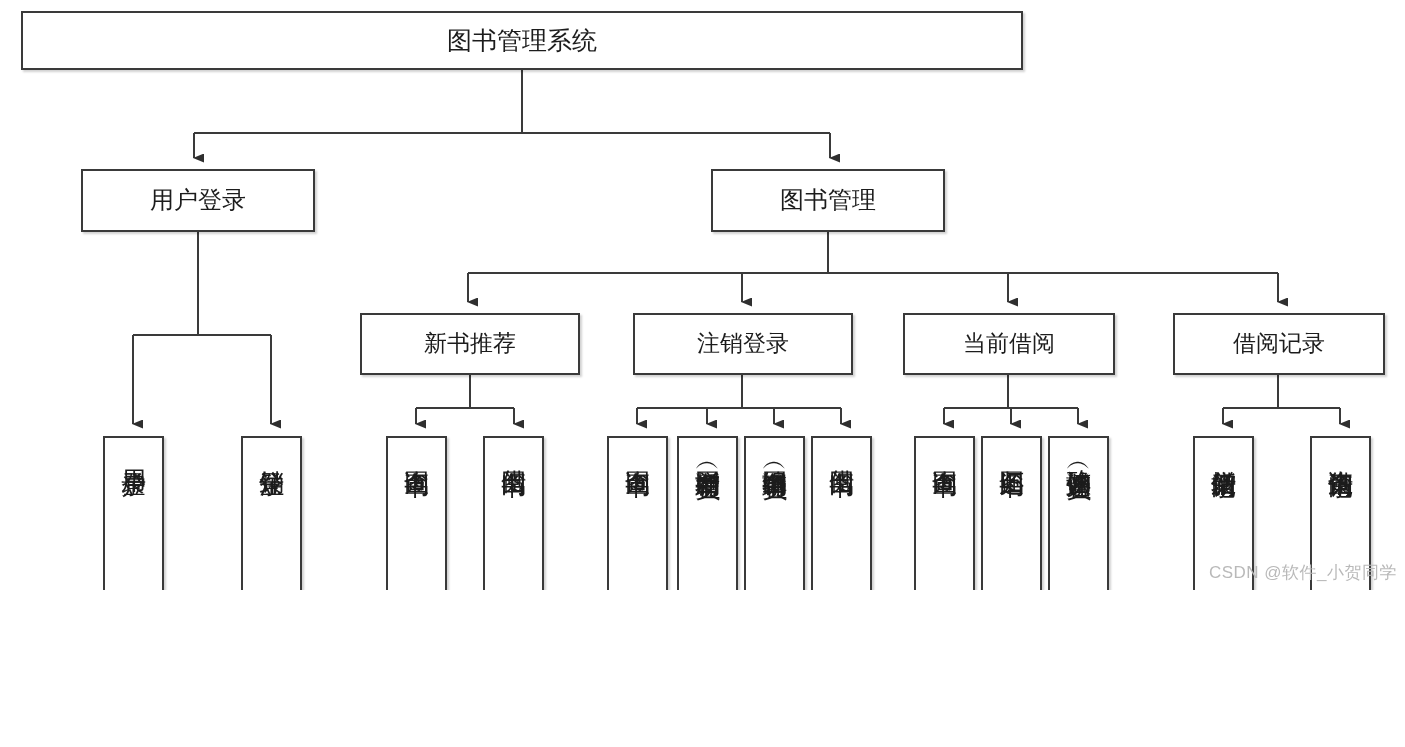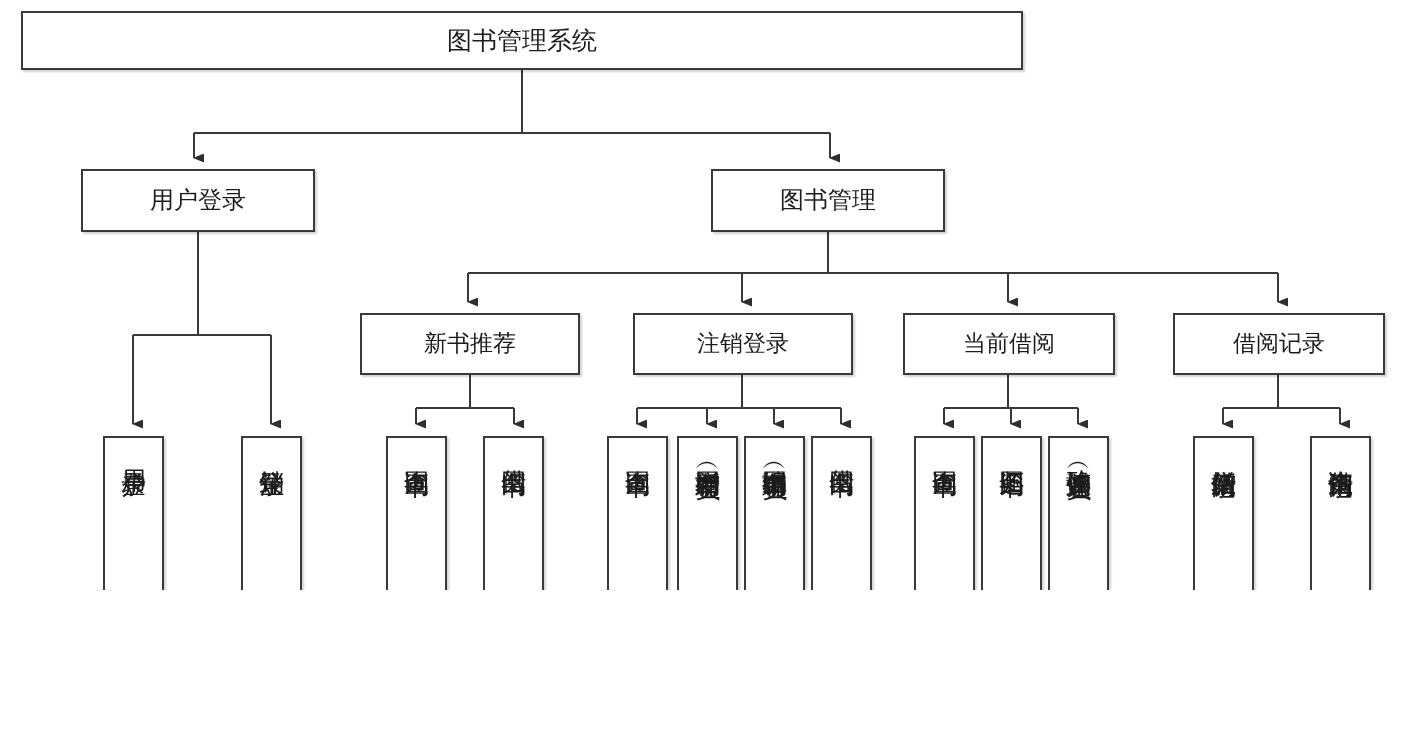--- a/index.html
+++ b/index.html
@@ -186,14 +186,15 @@
     <span class="node-label">确认归还（管理员）</span>
   </div>
 
   <div class="node leaf" style="left:1193px; top:436px; width:61px; height:298px;">
     <span class="node-label">新增借阅记录</span>
   </div>
   <div class="node leaf" style="left:1310px; top:436px; width:61px; height:298px;">
     <span class="node-label">查询借阅记录</span>
   </div>
 
+  <div id="watermark">CSDN @软件_小贺同学</div>
 
 </div>
 
 </body></html>

